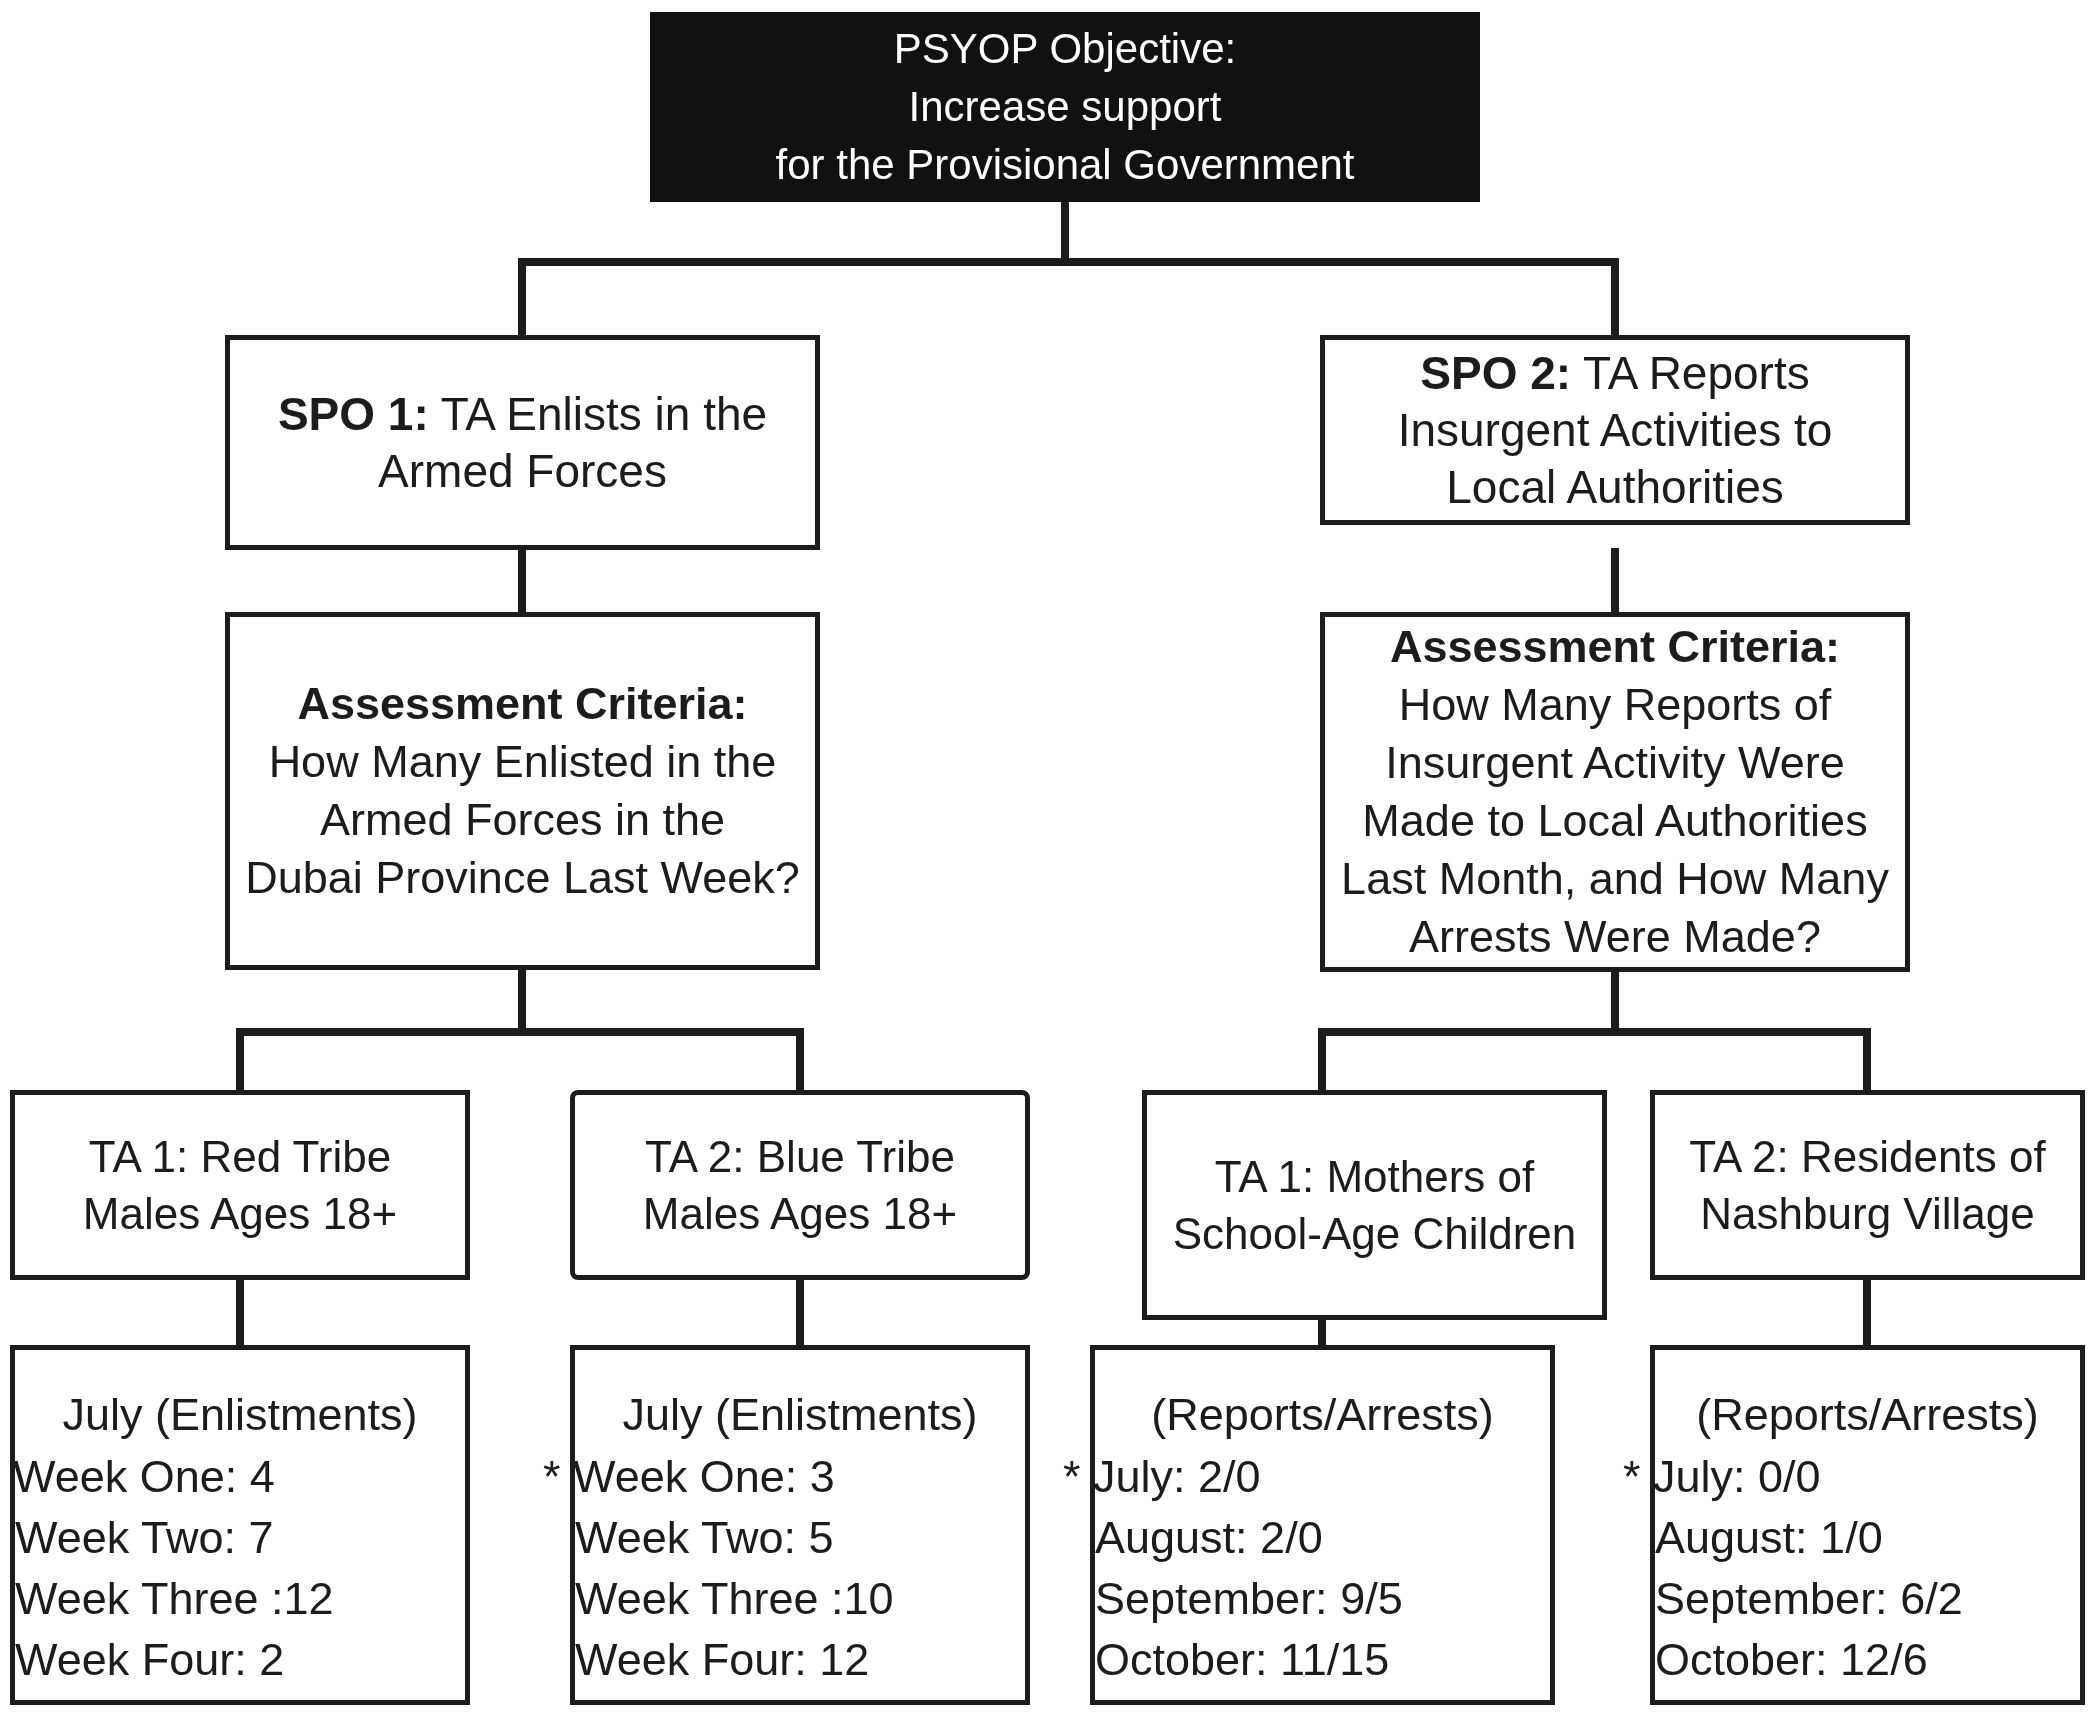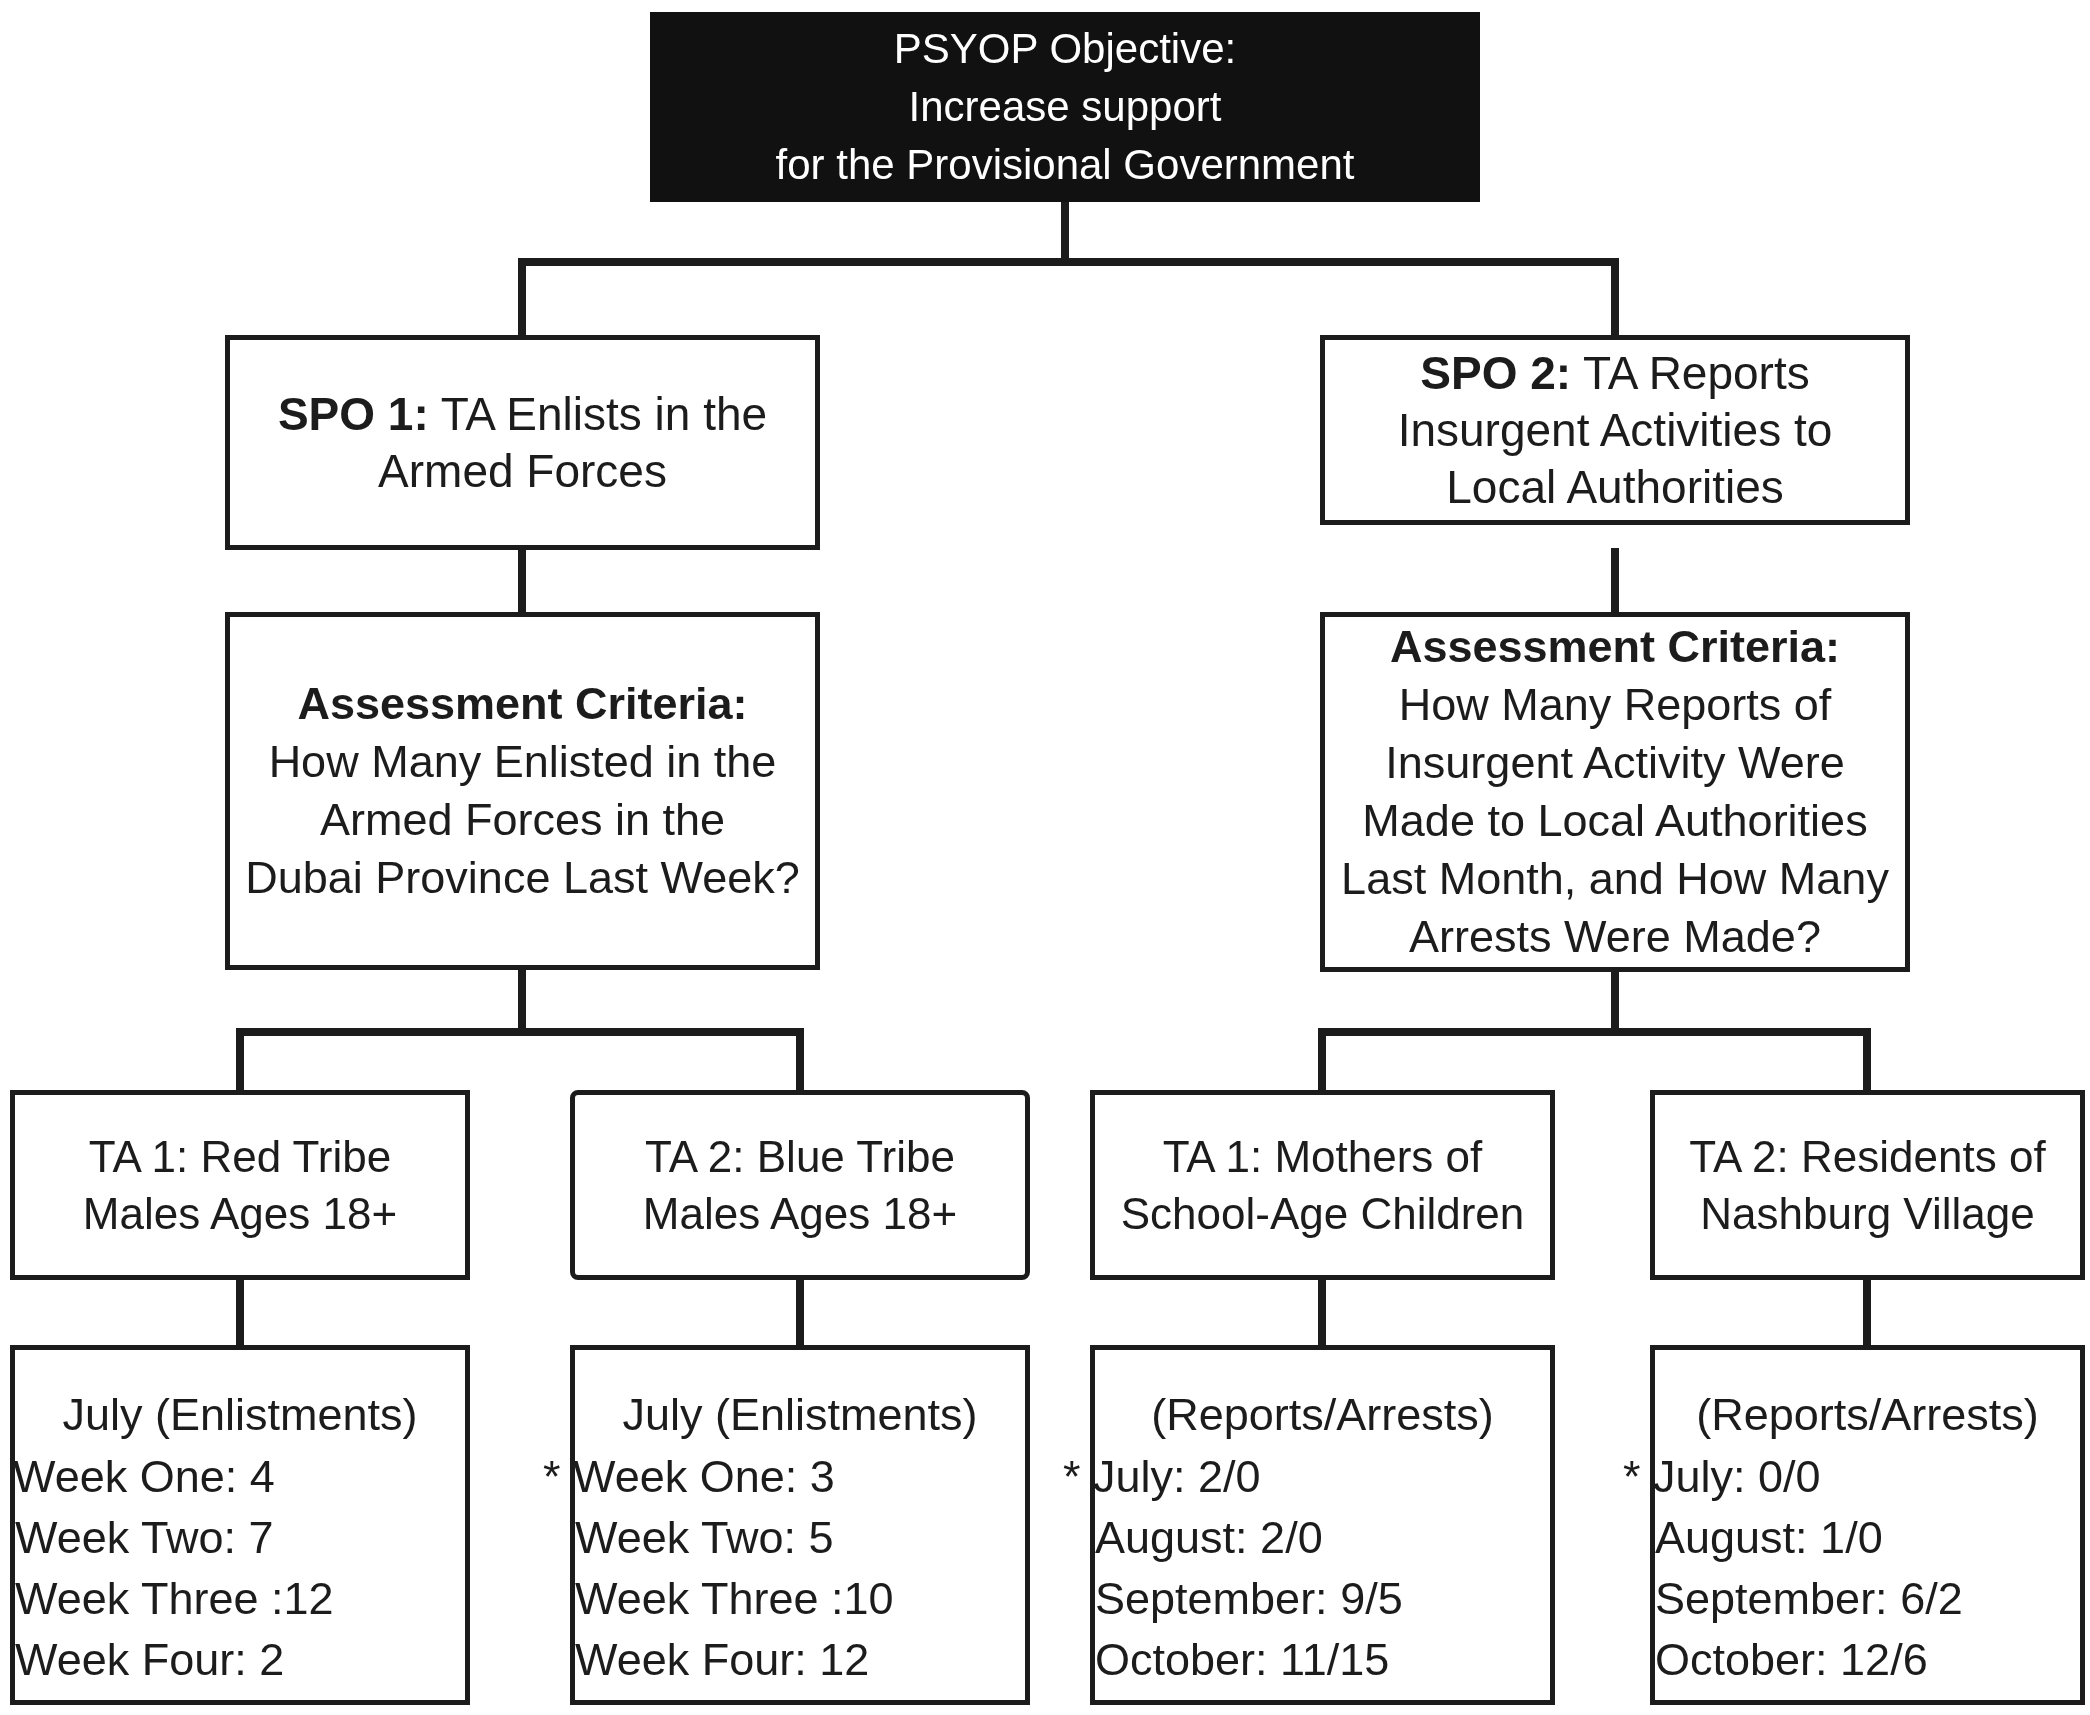--- a/index.html
+++ b/index.html
@@ -44,21 +44,21 @@
   
   #ac1 { left: 225px; top: 612px; width: 595px; height: 358px; }
   #ac2 { left: 1320px; top: 612px; width: 590px; height: 360px; }
   .achead { font-size: 45px; line-height: 58px; font-weight: 700; }
   .acbody { font-size: 45px; line-height: 58px; }
 
   
   .ta { font-size: 44px; line-height: 57px; }
   #ta1l { left: 10px;   top: 1090px; width: 460px; height: 190px; }
   #ta2l { left: 570px;  top: 1090px; width: 460px; height: 190px; border-radius: 8px; }
-  #ta1r { left: 1090px; top: 1090px; width: 465px; height: 190px; }
+  #ta1r { left: 1142px; top: 1090px; width: 465px; height: 230px; }
   #ta2r { left: 1650px; top: 1090px; width: 435px; height: 190px; }
 
   
   .detail { justify-content: center; padding-top: 24px; }
   #d1 { left: 10px;   top: 1345px; width: 460px; height: 360px; }
   #d2 { left: 570px;  top: 1345px; width: 460px; height: 360px; }
   #d3 { left: 1090px; top: 1345px; width: 465px; height: 360px; }
   #d4 { left: 1650px; top: 1345px; width: 435px; height: 360px; }
   .dtitle { font-size: 45px; line-height: 62px; text-align: center; width: 100%; }
   .ditems { align-self: stretch; text-align: left; font-size: 45px; line-height: 61px; }

